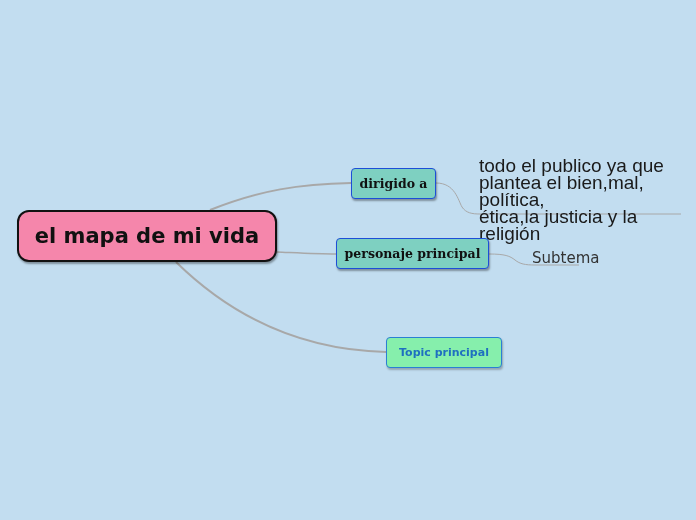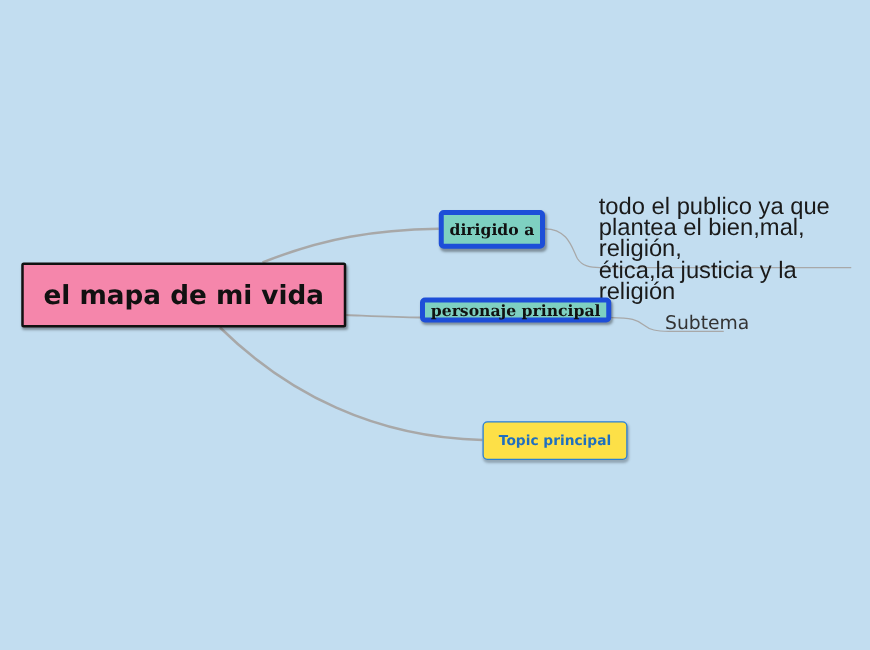--- a/index.html
+++ b/index.html
@@ -6,34 +6,34 @@
   body {
     width:696px; height:520px; overflow:hidden;
     background:#c2ddf0; position:relative;
     font-family:"DejaVu Sans", sans-serif;
   }
   #canvas { position:absolute; left:0; top:0; width:696px; height:520px; }
   svg.links { position:absolute; left:0; top:0; }
   .node { position:absolute; box-sizing:border-box; display:flex; align-items:center; justify-content:center; }
   .central {
     left:17px; top:210px; width:260px; height:52px;
-    background:#f586ab; border:2px solid #111; border-radius:2px;
+    background:#f586ab; border:2px solid #111; border-radius:12px;
     box-shadow:1px 2px 2px rgba(0,0,0,0.35);
     font-family:"DejaVu Sans", sans-serif; font-weight:bold; font-size:21px; color:#111;
   }
   .main-teal {
-    background:#7ed0c1; border:4px solid #1d4ed8; border-radius:4px;
+    background:#7ed0c1; border:1px solid #1d4ed8; border-radius:4px;
     box-shadow:1px 2px 2px rgba(0,0,0,0.35);
     font-family:"DejaVu Serif", serif; font-weight:bold; font-size:12.5px; color:#111;
   }
   .n-dirigido { left:351px; top:168px; width:85px; height:31px; }
-  .n-personaje { left:336px; top:238px; width:153px; height:20px; }
+  .n-personaje { left:336px; top:238px; width:153px; height:31px; }
   .n-topic {
     left:386px; top:337px; width:116px; height:31px;
-    background:#fde047; border:1.5px solid #2a7fd4; border-radius:4px;
+    background:#86efac; border:1.5px solid #2a7fd4; border-radius:4px;
     box-shadow:1px 2px 2px rgba(0,0,0,0.25);
     font-family:"DejaVu Sans", sans-serif; font-weight:bold; font-size:11px; color:#1f6fc0;
   }
   .float-text {
     position:absolute; left:479px; top:157px; width:210px;
     font-family:"Liberation Sans", sans-serif; font-size:19px; line-height:17px; color:#1a1a1a;
   }
   .subtema {
     position:absolute; left:532px; top:249px;
     font-family:"DejaVu Sans", sans-serif; font-size:15px; color:#333;
@@ -59,21 +59,21 @@
   <div class="node central">
     <span>el mapa de mi vida</span>
   </div>
 
   <div class="node main-teal n-dirigido">
     <span>dirigido a</span>
   </div>
 
   <div class="float-text">
     <div>todo el publico ya que</div>
-    <div>plantea el bien,mal, religión,</div>
+    <div>plantea el bien,mal, política,</div>
     <div>ética,la justicia y la religión</div>
   </div>
 
   <div class="node main-teal n-personaje">
     <span>personaje principal</span>
   </div>
 
   <div class="subtema">
     <span>Subtema</span>
   </div>

